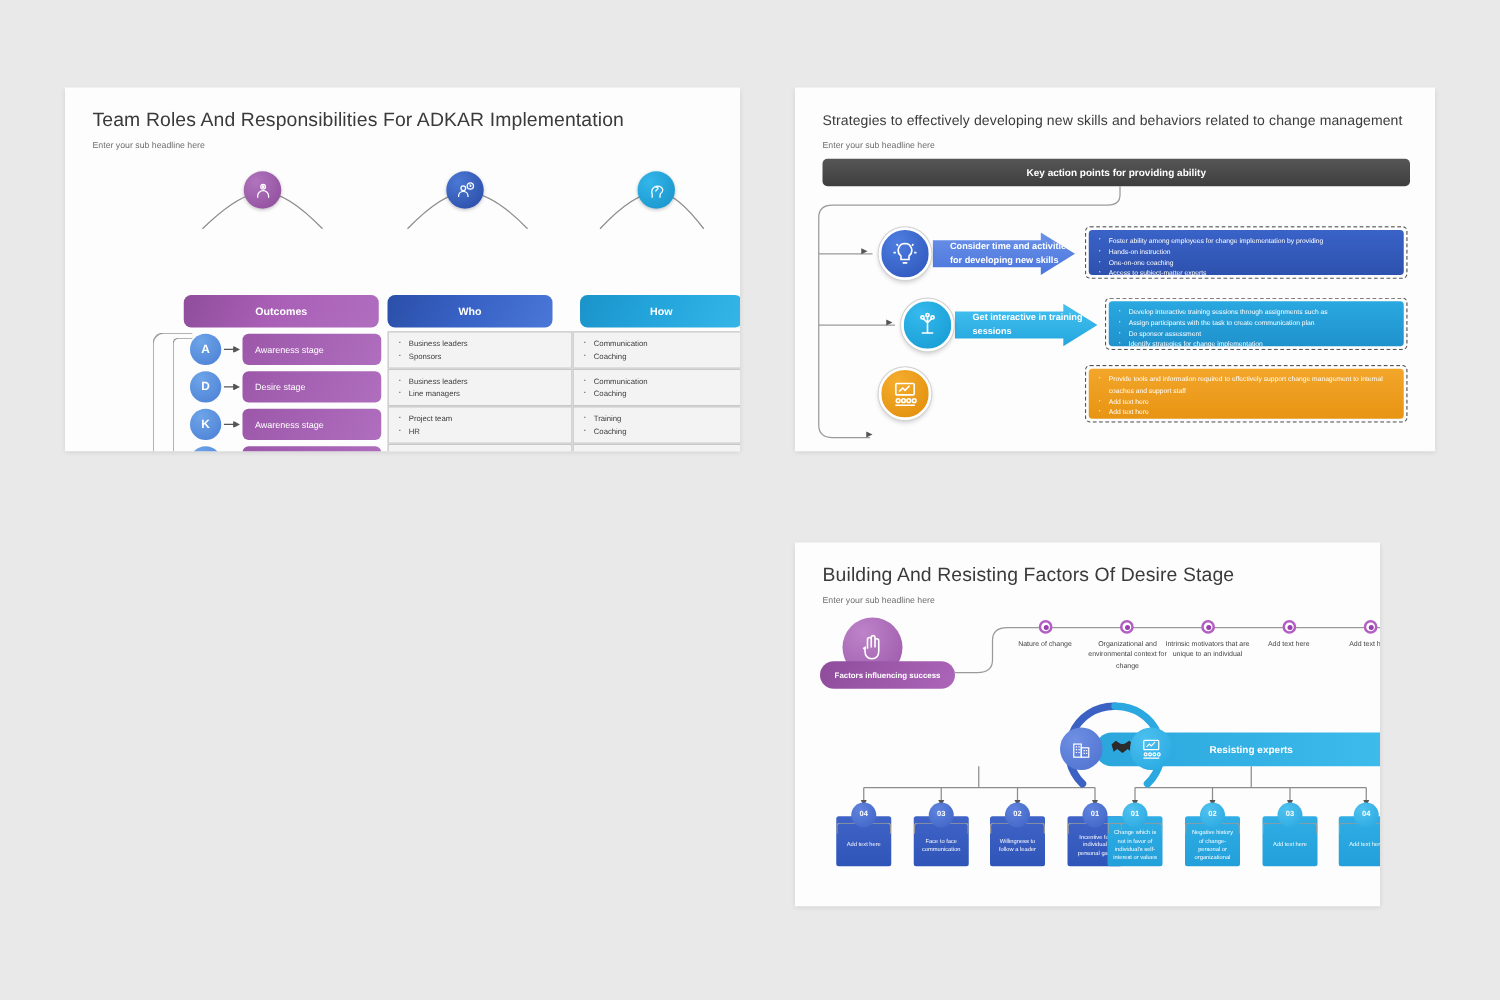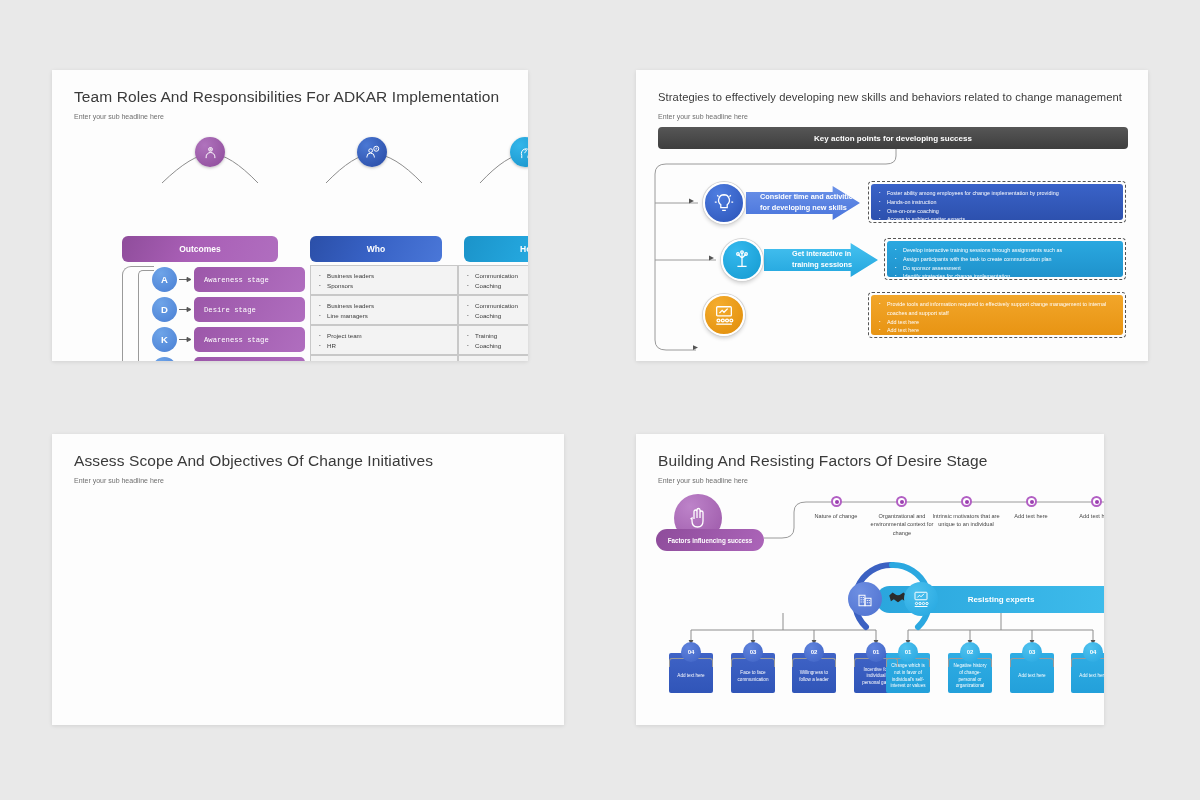--- a/index.html
+++ b/index.html
@@ -10,21 +10,21 @@
     overflow: hidden;
   }
   .canvas { position: relative; width: 1200px; height: 800px; }
 
   .slide {
     position: absolute;
     background: #fdfdfd;
     box-shadow: 0 1px 4px rgba(0,0,0,.10);
     overflow: hidden;
   }
-  #slide1 { left: 52px;  top: 70px;  width: 476px; height: 291px; }
+  #slide1 { left: 52px;  top: 70px;  width: 540px; height: 291px; }
   #slide2 { left: 636px; top: 70px;  width: 512px; height: 291px; }
   #slide3 { left: 52px;  top: 434px; width: 512px; height: 291px; }
   #slide4 { left: 636px; top: 434px; width: 468px; height: 291px; }
 
   .s-title {
     position: absolute; left: 22px; top: 18px;
     font-size: 15.5px; color: #3a3a3a; font-weight: 400;
     letter-spacing: .1px; white-space: nowrap;
   }
   .s-title.small { font-size: 11.2px; top: 21px; }
@@ -33,21 +33,21 @@
     font-size: 7px; color: #6f6f6f;
   }
 
   
   .hdr-bar {
     position: absolute; height: 26px; border-radius: 6px;
     color: #fff; font-size: 8.5px; font-weight: bold;
     display: flex; align-items: center; justify-content: center;
     z-index: 2;
   }
-  .hdr-purple { background: linear-gradient(115deg,#8f4d9b 0%,#a95fb6 45%,#b06ebf 100%); }
+  .hdr-purple { background: linear-gradient(115deg,#8f4d9b 0%,#a95fb6 45%,#b06ebf 100%); margin-left: 25px; }
   .hdr-blue   { background: linear-gradient(115deg,#2b4fa8 0%,#3761c4 45%,#4a77d8 100%); }
   .hdr-cyan   { background: linear-gradient(115deg,#1b93c9 0%,#23a5dc 45%,#34b6e8 100%); }
 
   .hdr-circ {
     position: absolute; width: 30px; height: 30px; border-radius: 50%;
     display: flex; align-items: center; justify-content: center;
     z-index: 4; box-shadow: 0 1px 3px rgba(0,0,0,.25);
   }
   .c-purple { background: radial-gradient(circle at 32% 28%, #b073bd, #8c4a99); }
   .c-blue   { background: radial-gradient(circle at 32% 28%, #4a78d4, #2748a2); }
@@ -61,21 +61,20 @@
     position: absolute; left: 0; top: 0; width: 25px; height: 25px; border-radius: 50%;
     background: radial-gradient(circle at 35% 25%, #6ea4e8, #4a7fd4);
     color: #fff; font-size: 9.5px; font-weight: bold;
     display: flex; align-items: center; justify-content: center;
   }
   .stage-pill {
     position: absolute; left: 42px; top: 0; width: 111px; height: 25px;
     border-radius: 5px; background: linear-gradient(120deg,#9c57a9,#b06ebf);
     color: #fff; font-size: 7.2px; display: flex; align-items: center;
     padding-left: 10px;
-    font-family: Liberation Mono, monospace;
   }
   .mini-arrow {
     position: absolute; left: 27px; top: 10px; width: 13px; height: 5px;
   }
   .bracket {
     position: absolute; left: 70px; top: 196px; width: 32px; height: 140px;
     border: 1px solid #9a9a9a; border-right: none;
     border-radius: 9px 0 0 9px;
   }
   .bracket2 {
@@ -292,21 +291,21 @@
     </div>
     <div class="cellbox" style="left:406px;top:285px;width:136px;height:30px">
       
     </div>
 
   </div>
 
   <div class="slide" id="slide2">
     <div class="s-title small">Strategies to effectively developing new skills and behaviors related to change management</div>
     <div class="s-sub">Enter your sub headline here</div>
-    <div class="dark-bar">Key action points for developing success</div>
+    <div class="dark-bar">Key action points for providing ability</div>
 
     <svg style="position:absolute;left:0;top:0;width:512px;height:291px">
       <path d="M260,79 L260,86 Q260,94 250,94 L30,94 Q19,94 19,104 L19,270 Q19,280 30,280 L60,280" stroke="#9a9a9a" stroke-width="1" fill="none"></path>
       <path d="M19,133 L62,133" stroke="#9a9a9a" stroke-width="1" fill="none"></path>
       <path d="M19,190 L80,190" stroke="#9a9a9a" stroke-width="1" fill="none"></path>
       <path d="M58,131 l-5,-2.4 v4.8 z" fill="#555"></path>
       <path d="M78,188 l-5,-2.4 v4.8 z" fill="#555"></path>
       <path d="M62,277.6 l-5,-2.4 v4.8 z" fill="#555"></path>
     </svg>
 
@@ -329,21 +328,21 @@
     </div>
 
     <div class="s2-circ ci-cyan" style="left:85px;top:169px">
       <svg viewBox="0 0 24 24">
           <path d="M12 10v9M7 19h10M12 10l-4-4M12 10l4-4M12 10V4"></path>
           <circle cx="7.6" cy="5.4" r="1.4"></circle>
           <circle cx="16.4" cy="5.4" r="1.4"></circle>
           <circle cx="12" cy="3.4" r="1.4"></circle>
         </svg>
     </div>
-    <div class="big-arrow ar-cyan" style="left:128px;top:173px;width:114px;height:34px;clip-path:polygon(0 18%,76% 18%,76% 0,100% 50%,76% 100%,76% 82%,0 82%);padding-left:28px">Get interactive in training sessions</div>
+    <div class="big-arrow ar-cyan" style="left:128px;top:173px;width:114px;height:34px;clip-path:polygon(0 18%,76% 18%,76% 0,100% 50%,76% 100%,76% 82%,0 82%);padding-left:14px">Get interactive in training sessions</div>
     <div class="dashbox" style="left:248px;top:168px;width:242px;height:42px">
       <div class="infobox ib-cyan">
         <ul>
           <li>Develop interactive training sessions through assignments such as</li>
           <li>Assign participants with the task to create communication plan</li>
           <li>Do sponsor assessment</li>
           <li>Identify strategies for change implementation</li>
         </ul>
       </div>
     </div>
@@ -363,24 +362,20 @@
       <div class="infobox ib-orange">
         <ul>
           <li>Provide tools and information required to effectively support change management to internal coaches and support staff</li>
           <li>Add text here</li>
           <li>Add text here</li>
         </ul>
       </div>
     </div>
   </div>
 
-  <div class="slide" id="slide3">
-    <div class="s-title">Assess Scope And Objectives Of Change Initiatives</div>
-    <div class="s-sub">Enter your sub headline here</div>
-  </div>
 
   <div style="position:absolute;left:52px;top:434px;width:512px;height:291px;pointer-events:none">
     
     
     
     
 
     
     
     

